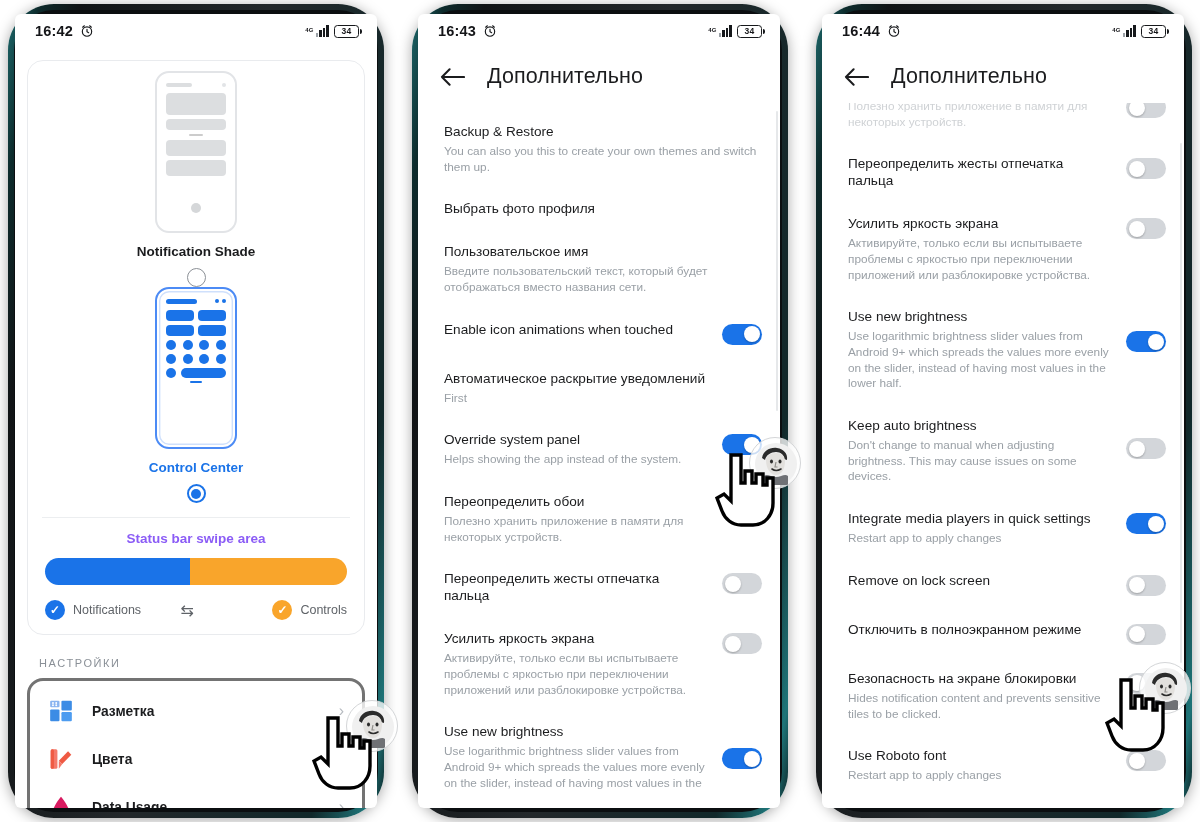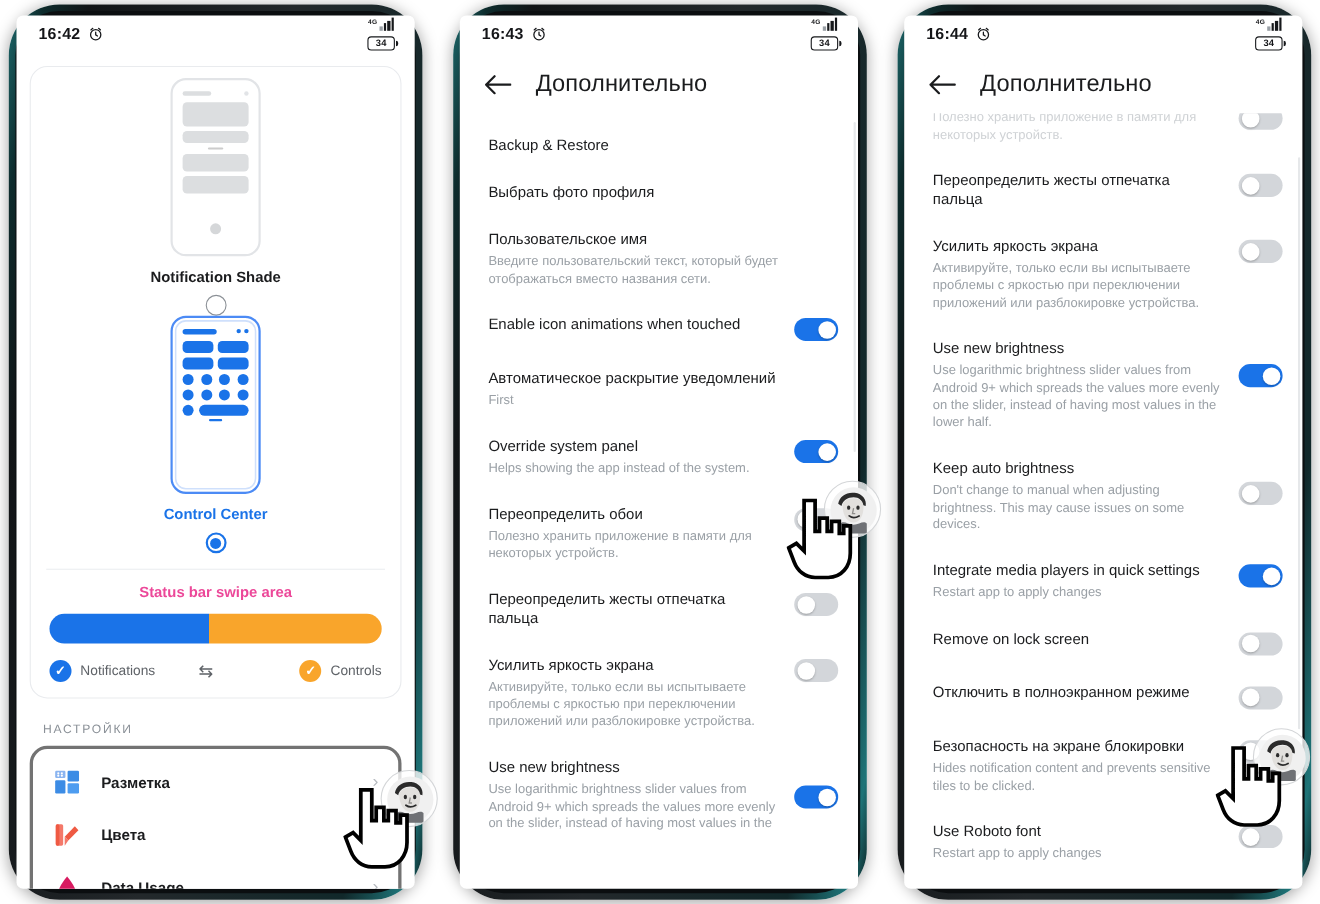--- a/index.html
+++ b/index.html
@@ -55,21 +55,21 @@
     align-items: center;
     justify-content: space-between;
     padding: 0 18px 0 20px;
     font-size: 14.5px;
     font-weight: 700;
     color: #141518;
     letter-spacing: .2px;
   }
   .sb-left { display: flex; align-items: center; gap: 7px; }
   .alarm-ico { width: 14px; height: 14px; display:block; }
-  .sb-right { display: flex; align-items: center; gap: 5px; flex-direction: column; }
+  .sb-right { display: flex; align-items: center; gap: 5px; }
   .sig-wrap { display:flex; align-items:flex-end; gap:1px; position:relative; }
   .sig-4g { font-size: 6px; font-weight: 700; line-height:1; position:relative; top:-4px; margin-right:1px;}
   .bar { width: 2.6px; background: #16181b; display:block; }
   .bar.b1 { height: 4px; } .bar.b2 { height: 6.5px; } .bar.b3 { height: 9px; } .bar.b4 { height: 11.5px; }
   .bar.dim { background:#9aa0a6; }
   .batt {
     width: 25px; height: 13px; border: 1.6px solid #16181b; border-radius: 3.5px;
     display:flex; align-items:center; justify-content:center;
     font-size: 8.5px; font-weight:700; position:relative;
   }
@@ -118,21 +118,21 @@
   .choice-label { margin-top: 11px; font-size: 13.5px; font-weight:700; color:#1b1c1e; }
   .choice-label.blue { color:#1a73e8; }
   .radio-outer {
     margin-top: 9px; width: 19px; height: 19px; border-radius:50%;
     border:1.8px solid #8b9096; display:flex; align-items:center; justify-content:center;
   }
   .radio-outer.on { border-color:#1a73e8; border-width:2.2px; }
   .radio-dot { width:10px; height:10px; border-radius:50%; background:#1a73e8; }
 
   .divider-h { height:1px; background:#eceef0; margin: 14px 6px 0 6px; }
-  .swipe-title { text-align:center; font-size:13.5px; font-weight:700; color:#ec4899; margin:13px 0 12px 0; }
+  .swipe-title { text-align:center; font-size:13.5px; font-weight:700; color:#8b5cf6; margin:13px 0 12px 0; }
   .swipe-bar { display:flex; height:27px; margin: 0 9px; }
   .swipe-blue { flex: 0 0 48%; background:#1a73e8; border-radius:14px 0 0 14px; }
   .swipe-orange { flex:1; background:#f9a52b; border-radius:0 14px 14px 0; }
   .swipe-legend { display:flex; align-items:center; margin: 15px 9px 4px 9px; }
   .legend-item { display:flex; align-items:center; gap:8px; }
   .legend-item.right { margin-left:auto; }
   .chk {
     width:20px; height:20px; border-radius:50%;
     display:flex; align-items:center; justify-content:center;
     color:#fff; font-size:12px; font-weight:700;
@@ -457,20 +457,22 @@
         </svg>
         <div class="app-title">Дополнительно</div>
       </div>
 
       <div class="settings-list">
         <div class="scrollbar" style="top:8px; height:300px;"></div>
 
         <div class="set-row">
           <div class="set-text">
             <div class="set-title">Backup &amp; Restore</div>
+            <div class="set-sub">You can also you this to create your own themes and switch
+them up.</div>
           </div>
         </div>
 
         <div class="set-row">
           <div class="set-text">
             <div class="set-title">Выбрать фото профиля</div>
           </div>
         </div>
 
         <div class="set-row">

